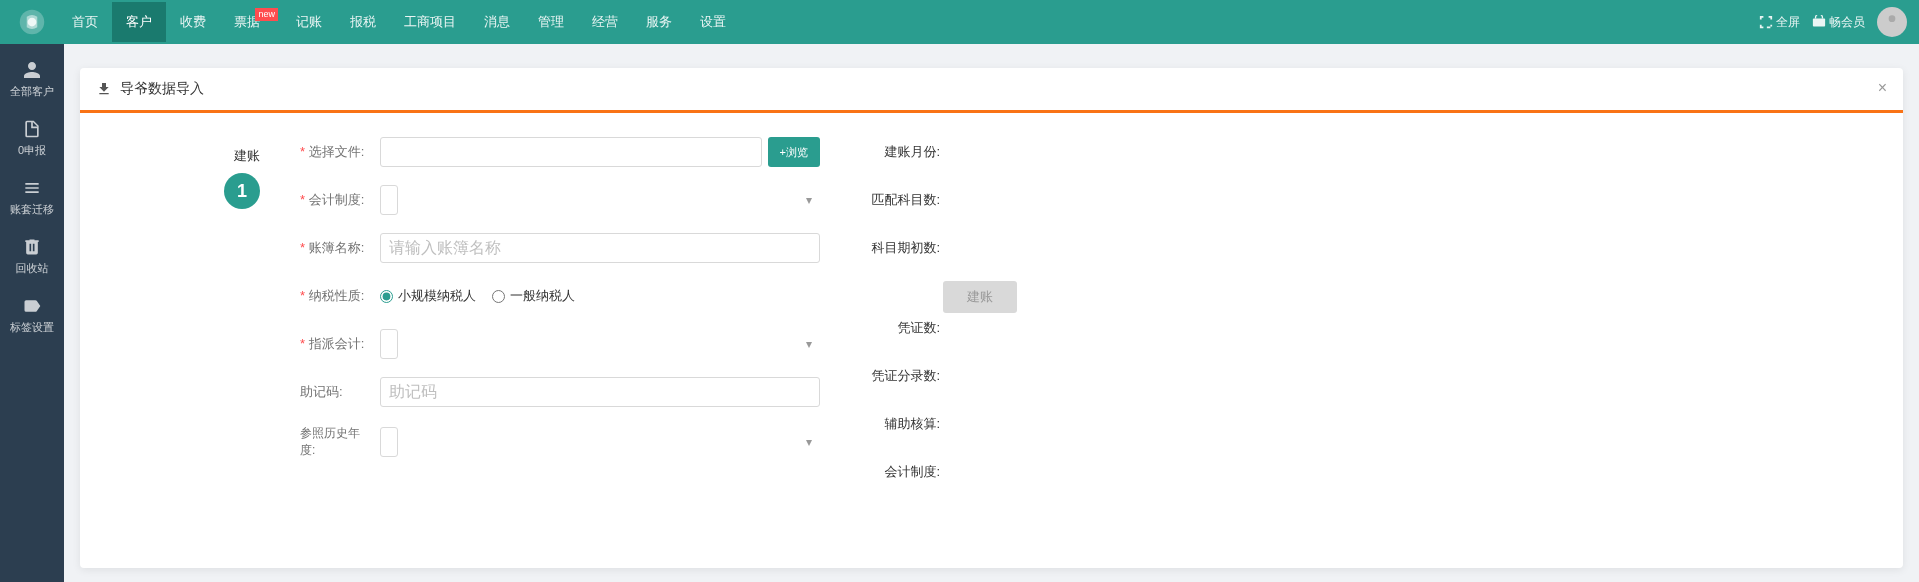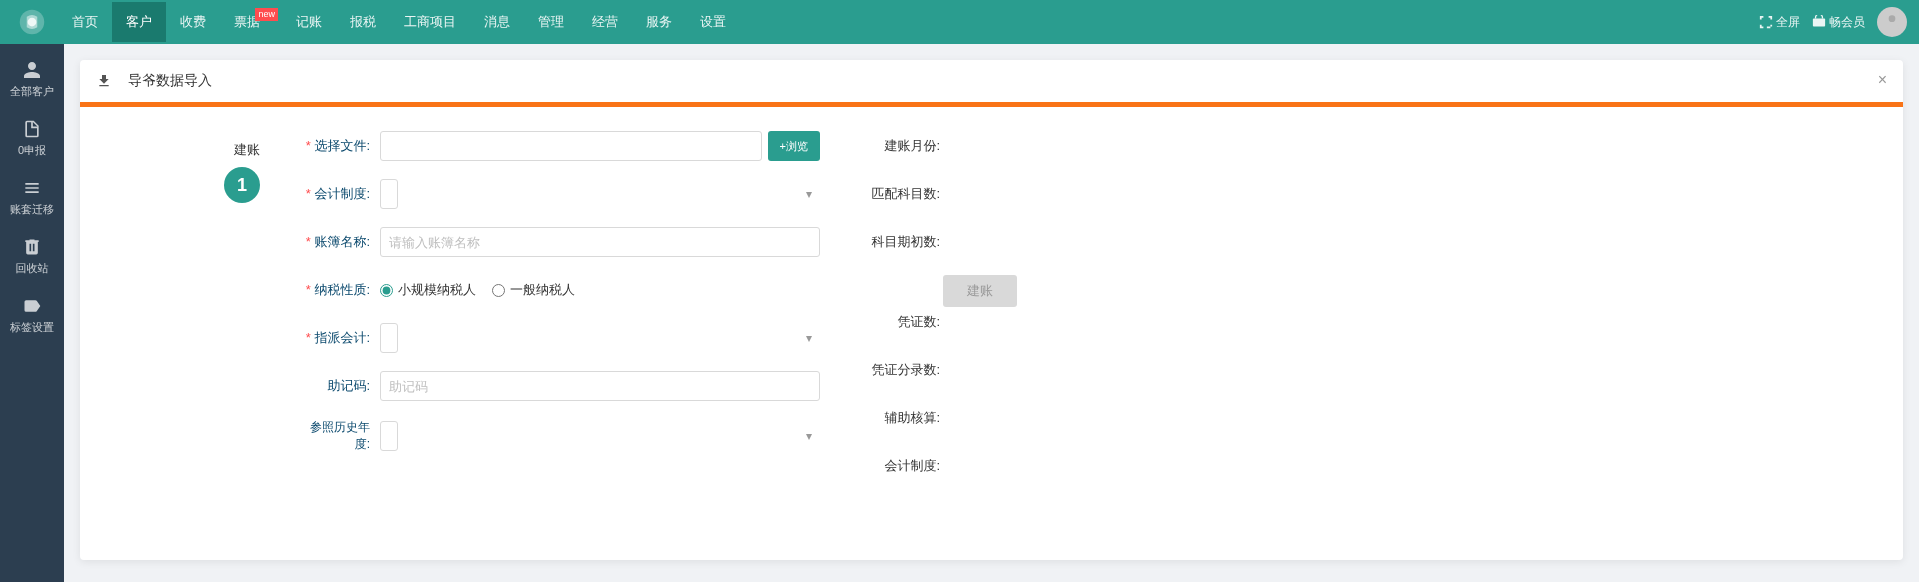--- a/index.html
+++ b/index.html
@@ -115,27 +115,28 @@
     
     .dialog-card {
       background: #fff;
       border-radius: 4px;
       box-shadow: 0 2px 8px rgba(0,0,0,0.08);
       min-height: 500px;
       position: relative;
     }
     .dialog-header {
       padding: 12px 16px;
-      border-bottom: 5px solid #f97316;
-      display: flex;
-      align-items: center;
-      gap: 16px;
+      border-bottom: 3px solid #f97316;
+      display: flex;
+      align-items: center;
+      gap: 8px;
       font-size: 14px;
       font-weight: 500;
       color: #333;
+      margin-top: 8px;
     }
     .dialog-header svg { width: 16px; height: 16px; fill: #555; }
     .dialog-close {
       position: absolute;
       right: 16px;
       top: 12px;
       cursor: pointer;
       font-size: 16px;
       color: #999;
       line-height: 1;
@@ -179,37 +180,36 @@
       padding: 0 20px;
       max-width: 560px;
     }
     .form-row {
       display: flex;
       align-items: center;
       margin-bottom: 18px;
     }
     .form-label {
       width: 80px;
-      text-align: right;
       padding-right: 10px;
       font-size: 13px;
-      color: #0c4a6e;
+      color: #737373;
       flex-shrink: 0;
     }
     .form-label.required::before {
       content: "* ";
       color: #ff4d4f;
     }
     .form-control {
       flex: 1;
       height: 30px;
       border: 1px solid #d9d9d9;
       border-radius: 3px;
       padding: 0 8px;
-      font-size: 13px;
+      font-size: 16px;
       color: #333;
       background: #fff;
       outline: none;
     }
     .form-control::placeholder { color: #bfbfbf; }
     .form-select {
       flex: 1;
       height: 30px;
       border: 1px solid #d9d9d9;
       border-radius: 3px;

